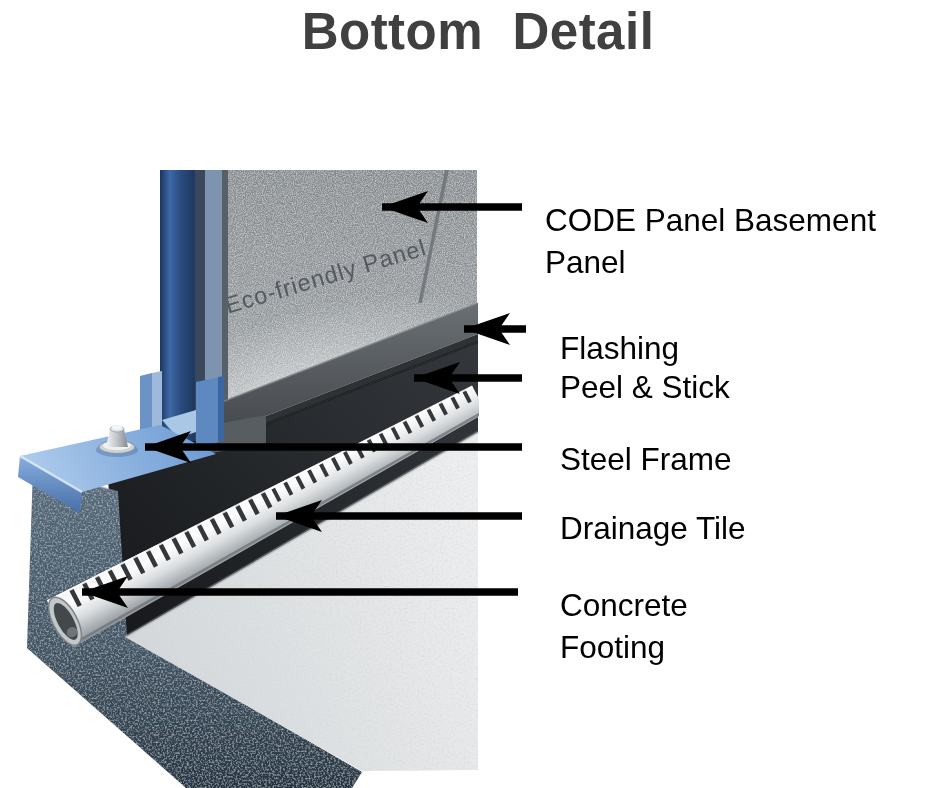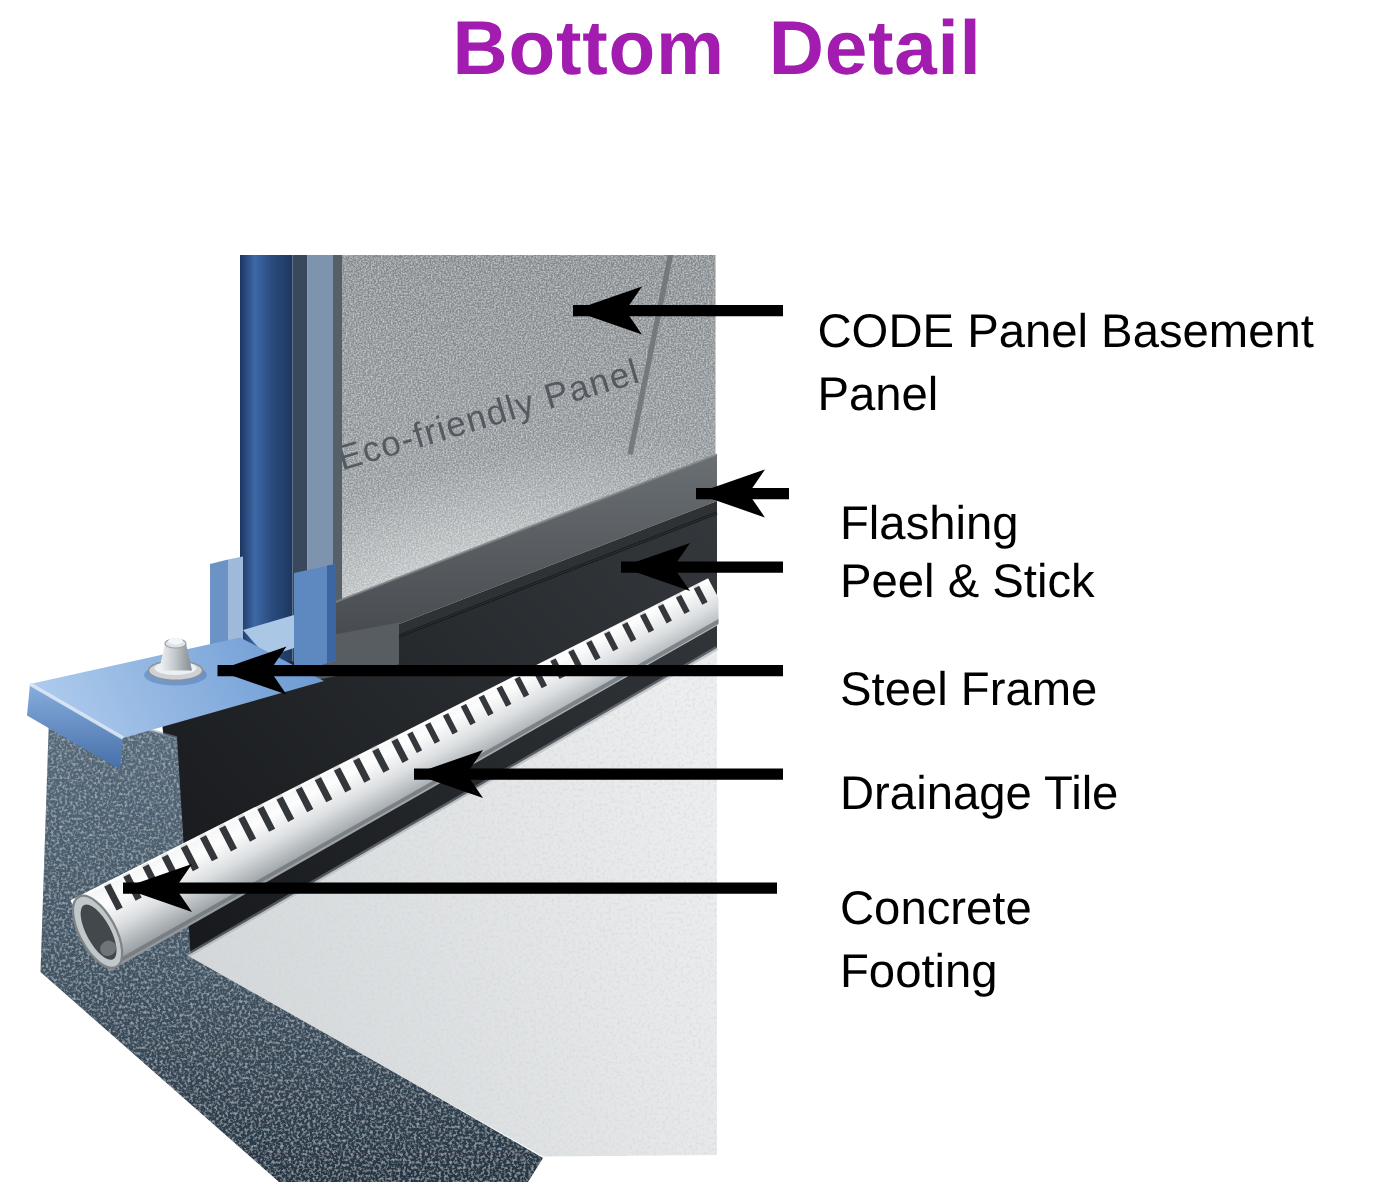--- a/index.html
+++ b/index.html
@@ -1,19 +1,19 @@
 <!DOCTYPE html>
 <html><head>
 <meta charset="utf-8">
 <style>
   html,body{margin:0;padding:0;background:#ffffff;}
   .stage{position:relative;width:926px;height:788px;background:#ffffff;overflow:hidden;
          font-family:"Liberation Sans",sans-serif;}
   .title{position:absolute;top:2px;left:0;width:100%;box-sizing:border-box;padding-left:30px;
-         text-align:center;font-size:51px;font-weight:700;color:#a21caf;white-space:pre;letter-spacing:0.5px;}
+         text-align:center;font-size:51px;font-weight:700;color:#404040;white-space:pre;letter-spacing:0.5px;}
   svg{position:absolute;top:0;left:0;}
   svg text.lbl{font-size:31.5px;fill:#000;font-family:"Liberation Sans",sans-serif;}
   svg text.wm{font-size:23.5px;fill:#4e545a;opacity:.92;letter-spacing:1px;
               font-family:"Liberation Sans",sans-serif;}
 </style>
 </head>
 <body>
 
 <div class="stage">
 

